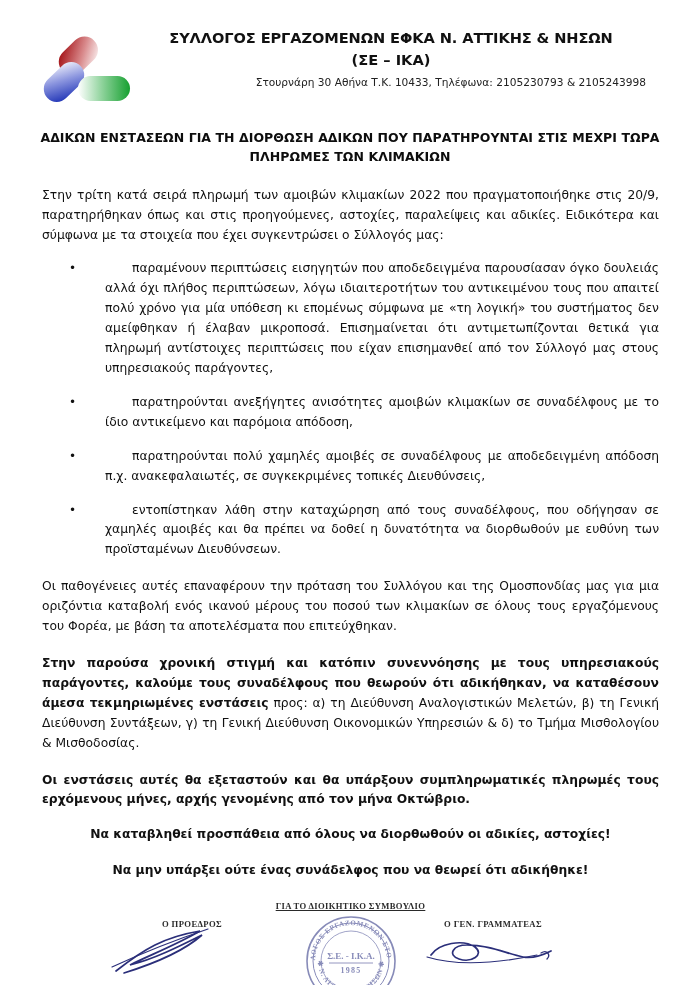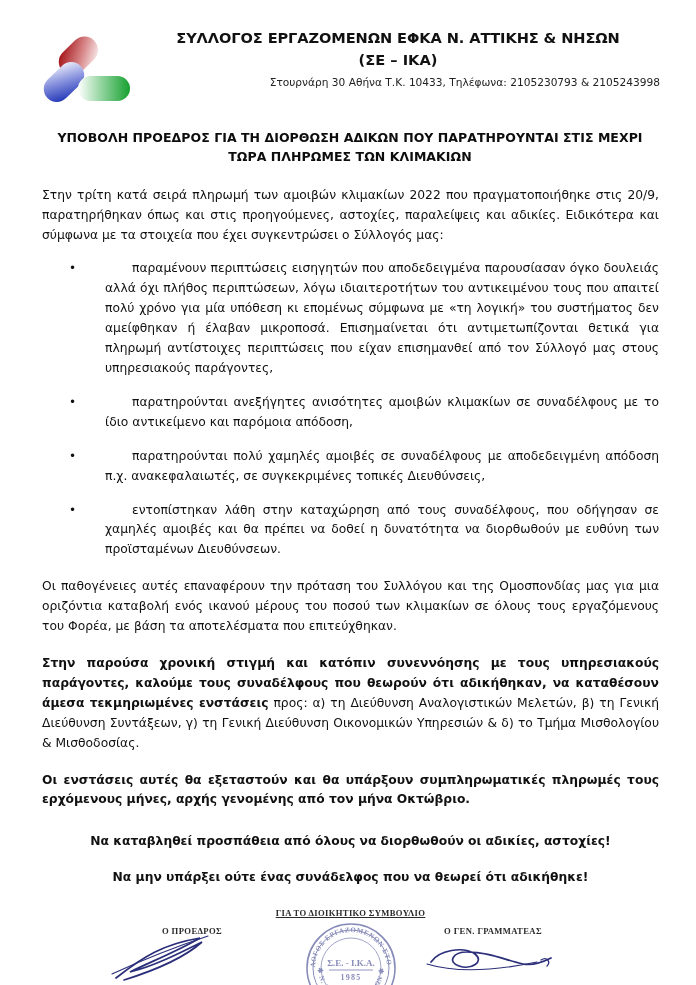--- a/index.html
+++ b/index.html
@@ -23,21 +23,21 @@
     height: 985px;
     position: relative;
     background: #ffffff;
     padding: 0;
   }
 
   
   .header {
     display: flex;
     align-items: flex-start;
-    padding: 28px 30px 0 32px;
+    padding: 28px 44px 0 32px;
   }
   .logo {
     width: 104px;
     height: 82px;
     position: relative;
     flex: 0 0 104px;
     margin-top: 2px;
   }
   .logo svg { display: block; }
 
@@ -146,21 +146,21 @@
     font-size: 12px;
     line-height: 1.62;
     color: #111111;
   }
 
   .closing {
     text-align: center;
     font-size: 12.3px;
     font-weight: bold;
     line-height: 1.6;
-    margin: 22px 0 0 0;
+    margin: 15px 0 0 0;
     color: #111111;
   }
   .closing.second { margin-top: 16px; }
 
   
   .sig-block {
     position: relative;
     margin-top: 20px;
     height: 120px;
   }
@@ -243,21 +243,21 @@
     </div>
 
     <div class="header-text">
       <div class="org-name">ΣΥΛΛΟΓΟΣ ΕΡΓΑΖΟΜΕΝΩΝ ΕΦΚΑ Ν. ΑΤΤΙΚΗΣ &amp; ΝΗΣΩΝ</div>
       <div class="org-sub">(ΣΕ – ΙΚΑ)</div>
       <div class="org-address">Στουρνάρη 30 Αθήνα Τ.Κ. 10433, Τηλέφωνα: 2105230793 &amp; 2105243998</div>
     </div>
   </div>
 
 
-  <div class="doc-title">ΥΠΟΒΟΛΗ ΠΡΟΕΔΡΟΣ ΓΙΑ ΤΗ ΔΙΟΡΘΩΣΗ ΑΔΙΚΩΝ ΠΟΥ ΠΑΡΑΤΗΡΟΥΝΤΑΙ ΣΤΙΣ ΜΕΧΡΙ ΤΩΡΑ ΠΛΗΡΩΜΕΣ ΤΩΝ ΚΛΙΜΑΚΙΩΝ</div>
+  <div class="doc-title">ΑΔΙΚΩΝ ΕΝΣΤΑΣΕΩΝ ΓΙΑ ΤΗ ΔΙΟΡΘΩΣΗ ΑΔΙΚΩΝ ΠΟΥ ΠΑΡΑΤΗΡΟΥΝΤΑΙ ΣΤΙΣ ΜΕΧΡΙ ΤΩΡΑ ΠΛΗΡΩΜΕΣ ΤΩΝ ΚΛΙΜΑΚΙΩΝ</div>
 
   <div class="body-area">
 
     <p class="para first">Στην τρίτη κατά σειρά πληρωμή των αμοιβών κλιμακίων 2022 που πραγματοποιήθηκε στις 20/9, παρατηρήθηκαν όπως και στις προηγούμενες, αστοχίες, παραλείψεις και αδικίες. Ειδικότερα και σύμφωνα με τα στοιχεία που έχει συγκεντρώσει ο Σύλλογός μας:</p>
 
     <ul class="bullets">
       <li>παραμένουν περιπτώσεις εισηγητών που αποδεδειγμένα παρουσίασαν όγκο δουλειάς αλλά όχι πλήθος περιπτώσεων, λόγω ιδιαιτεροτήτων του αντικειμένου τους που απαιτεί πολύ χρόνο για μία υπόθεση κι επομένως σύμφωνα με «τη λογική» του συστήματος δεν αμείφθηκαν ή έλαβαν μικροποσά. Επισημαίνεται ότι αντιμετωπίζονται θετικά για πληρωμή αντίστοιχες περιπτώσεις που είχαν επισημανθεί από τον Σύλλογό μας στους υπηρεσιακούς παράγοντες,</li>
       <li>παρατηρούνται ανεξήγητες ανισότητες αμοιβών κλιμακίων σε συναδέλφους με το ίδιο αντικείμενο και παρόμοια απόδοση,</li>
       <li>παρατηρούνται πολύ χαμηλές αμοιβές σε συναδέλφους με αποδεδειγμένη απόδοση π.χ. ανακεφαλαιωτές, σε συγκεκριμένες τοπικές Διευθύνσεις,</li>
       <li>εντοπίστηκαν λάθη στην καταχώρηση από τους συναδέλφους, που οδήγησαν σε χαμηλές αμοιβές και θα πρέπει να δοθεί η δυνατότητα να διορθωθούν με ευθύνη των προϊσταμένων Διευθύνσεων.</li>

